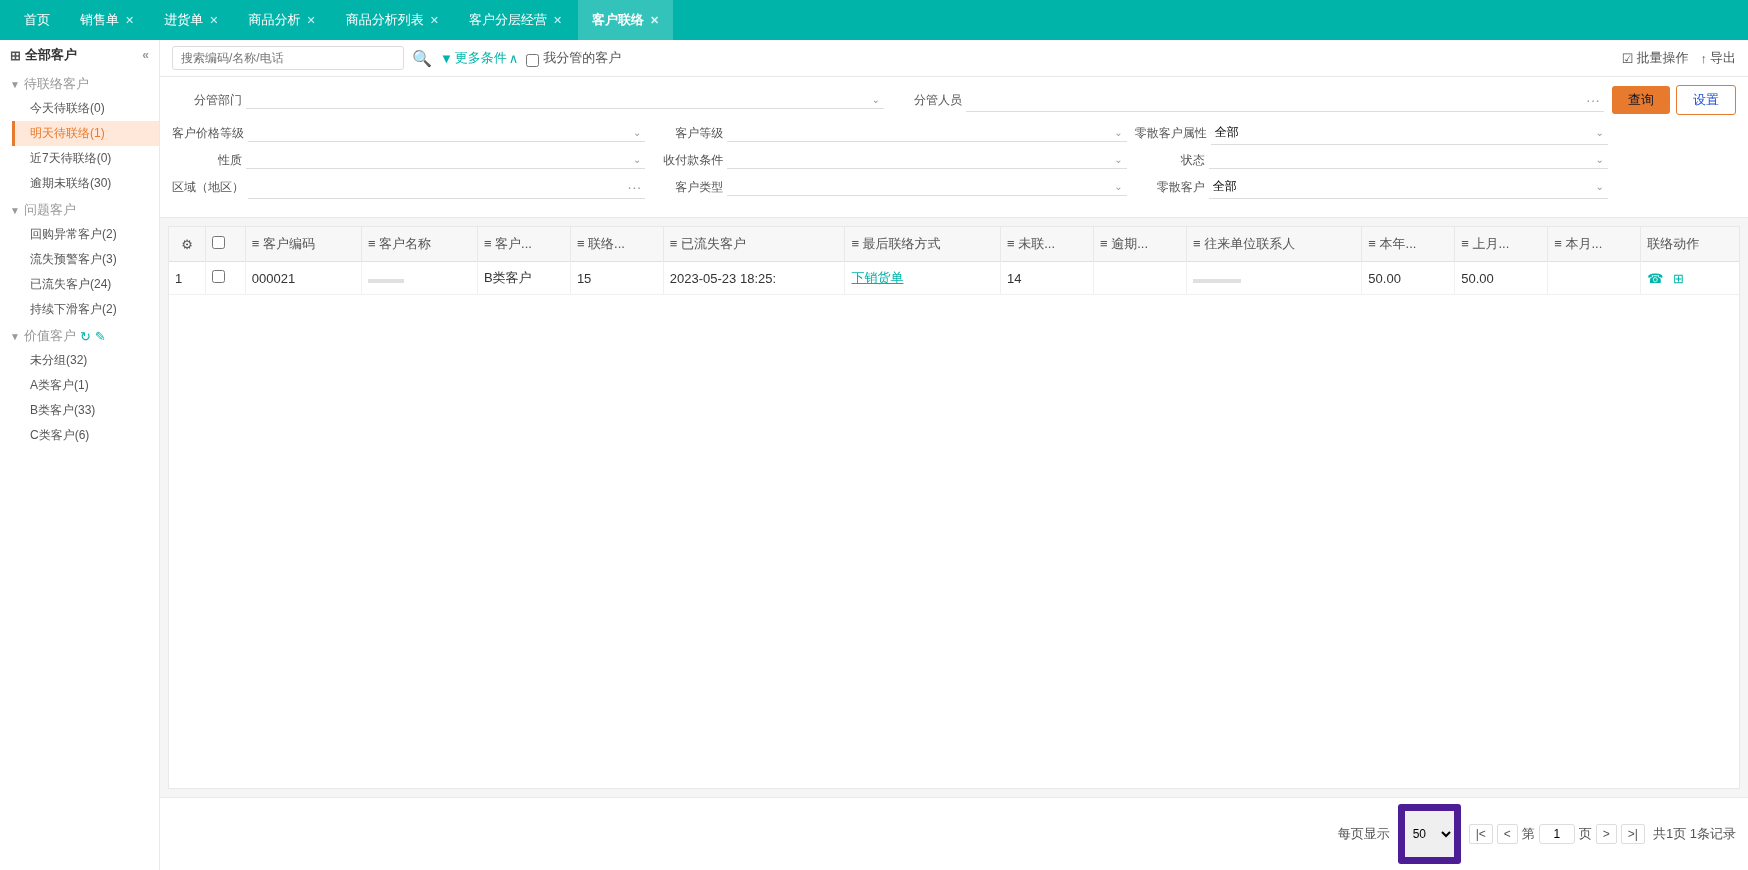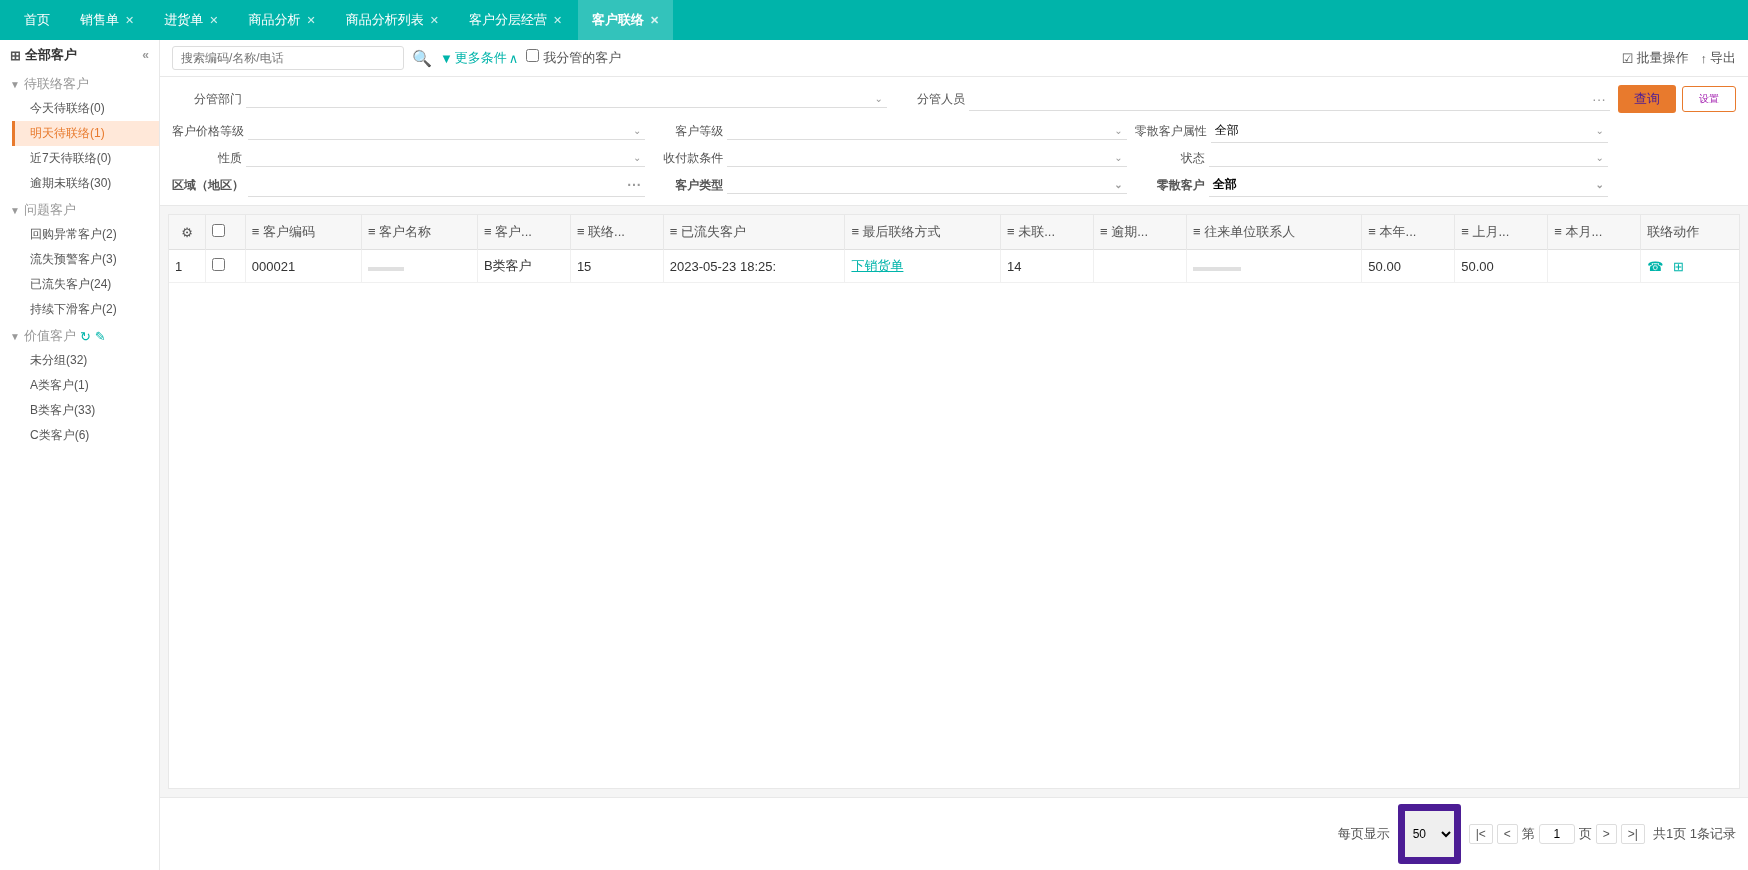--- a/index.html
+++ b/index.html
@@ -120,21 +120,21 @@
     .filter-bar .more-filter {
       color: #00b4aa;
       cursor: pointer;
       font-size: 12px;
       display: flex;
       align-items: center;
       gap: 2px;
     }
     .filter-bar .checkbox-label {
       display: flex;
-      align-items: flex-start;
+      align-items: flex-end;
       gap: 4px;
       font-size: 12px;
       color: #555;
       cursor: pointer;
     }
     .filter-bar .right-actions {
       margin-left: auto;
       display: flex;
       align-items: center;
       gap: 12px;
@@ -153,21 +153,21 @@
       background: #fff;
       padding: 8px 12px;
       border-bottom: 1px solid #e8e8e8;
     }
     .adv-filter-row {
       display: flex;
       gap: 8px;
       margin-bottom: 6px;
       align-items: center;
     }
-    .adv-filter-row:last-child { margin-bottom: 0; font-weight: bold; }
+    .adv-filter-row:last-child { margin-bottom: 10px; }
     .filter-field {
       display: flex;
       align-items: center;
       gap: 4px;
       flex: 1;
     }
     .filter-field label {
       white-space: nowrap;
       color: #555;
       font-size: 12px;
@@ -195,35 +195,35 @@
     }
     .filter-field .field-select .caret { color: #999; font-size: 10px; }
     .filter-field .field-dots { color: #999; font-size: 14px; cursor: pointer; }
     .adv-filter-actions {
       display: flex;
       align-items: center;
       gap: 6px;
     }
     .btn-query {
       background: #e87a2d;
-      color: #4c1d95;
+      color: #0f172a;
       border: none;
       border-radius: 3px;
       padding: 5px 16px;
       cursor: pointer;
       font-size: 13px;
     }
     .btn-setting {
       background: #fff;
-      color: #a21caf;
+      color: #1d4ed8;
       border: 1px solid #e87a2d;
       border-radius: 3px;
       padding: 5px 16px;
       cursor: pointer;
-      font-size: 10px;
+      font-size: 13px;
     }
 
     
     .table-area {
       flex: 1;
       overflow: auto;
       background: #fff;
       margin: 8px;
       border: 1px solid #e8e8e8;
     }

